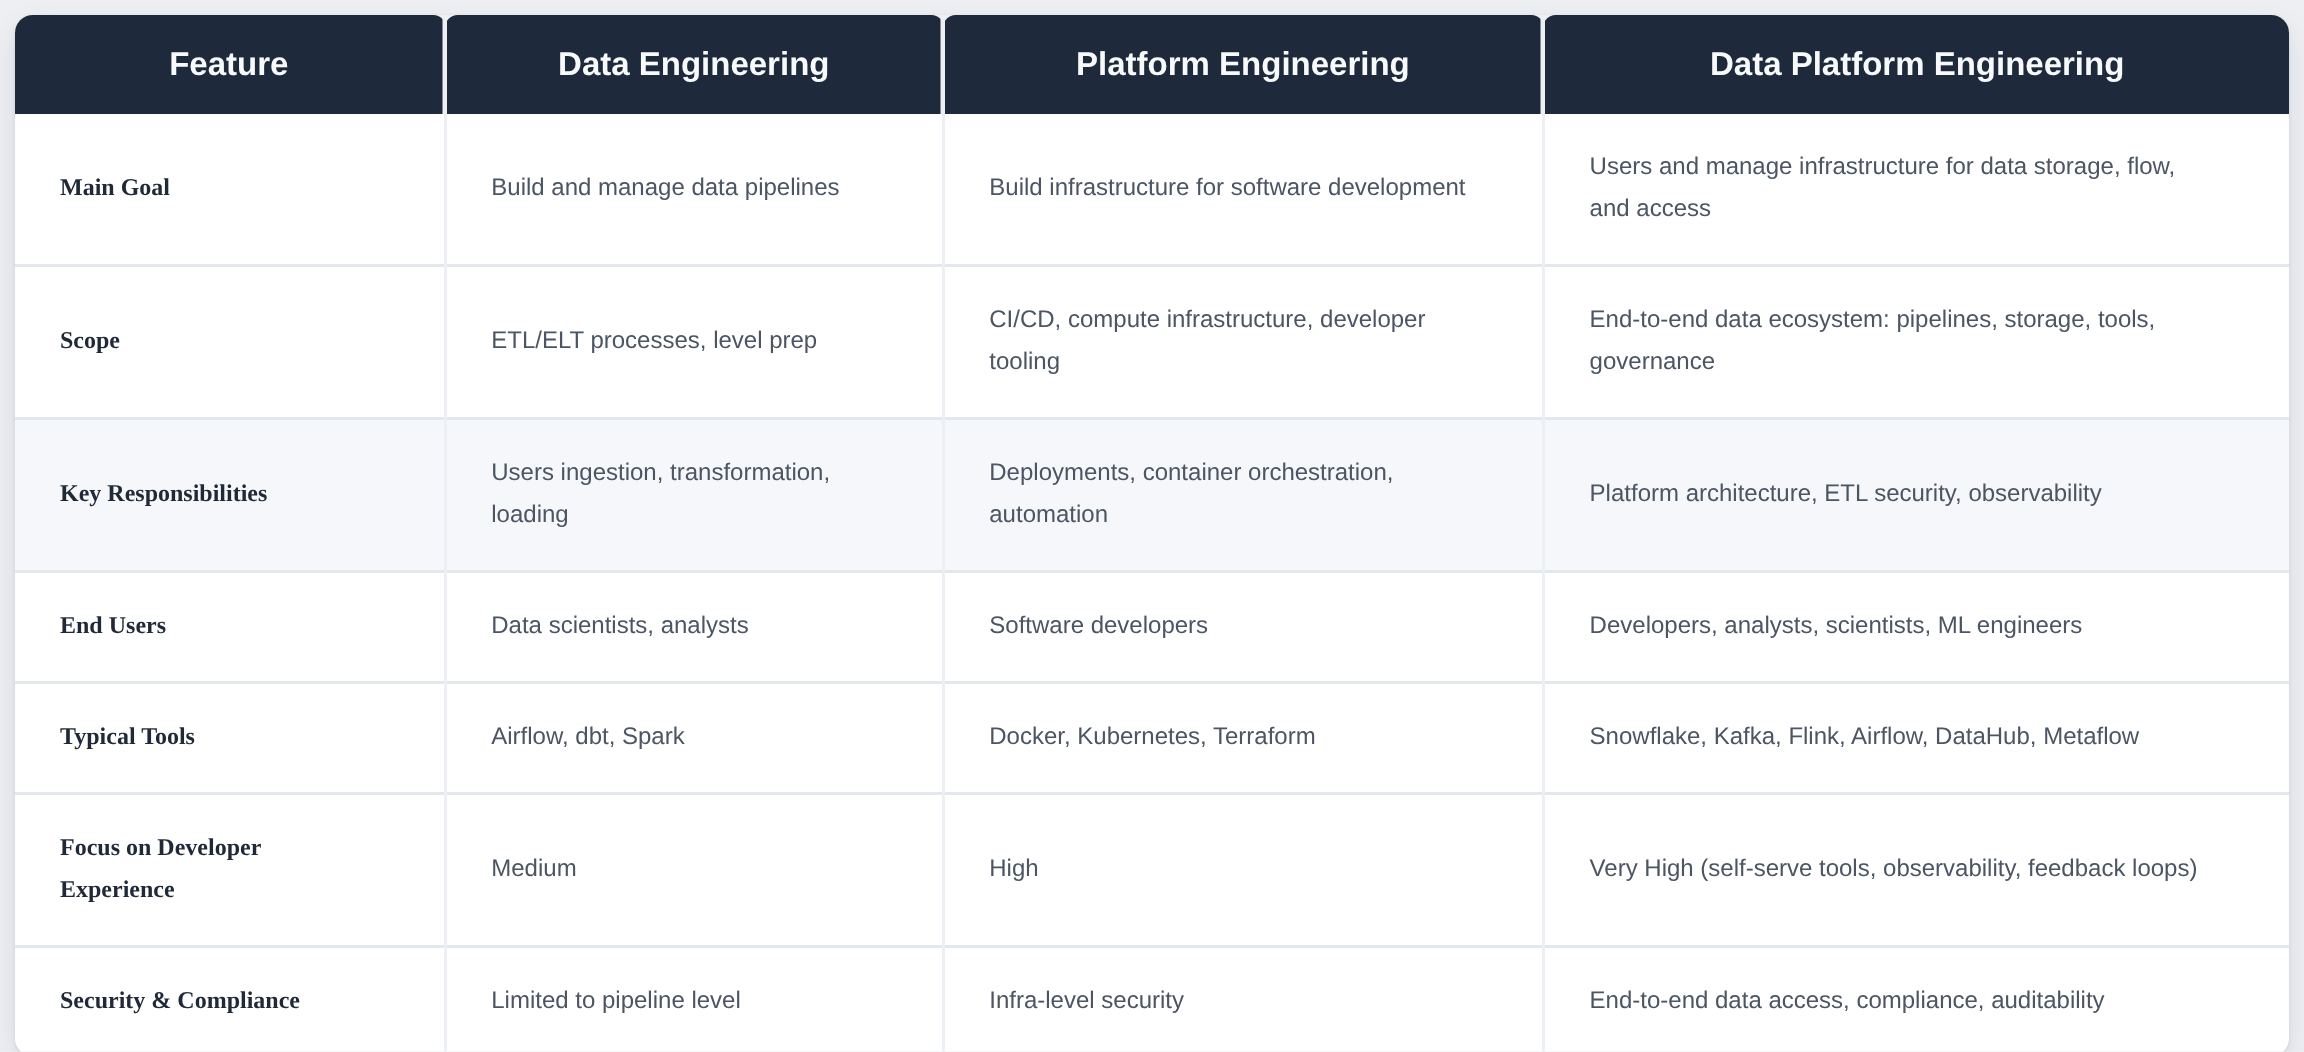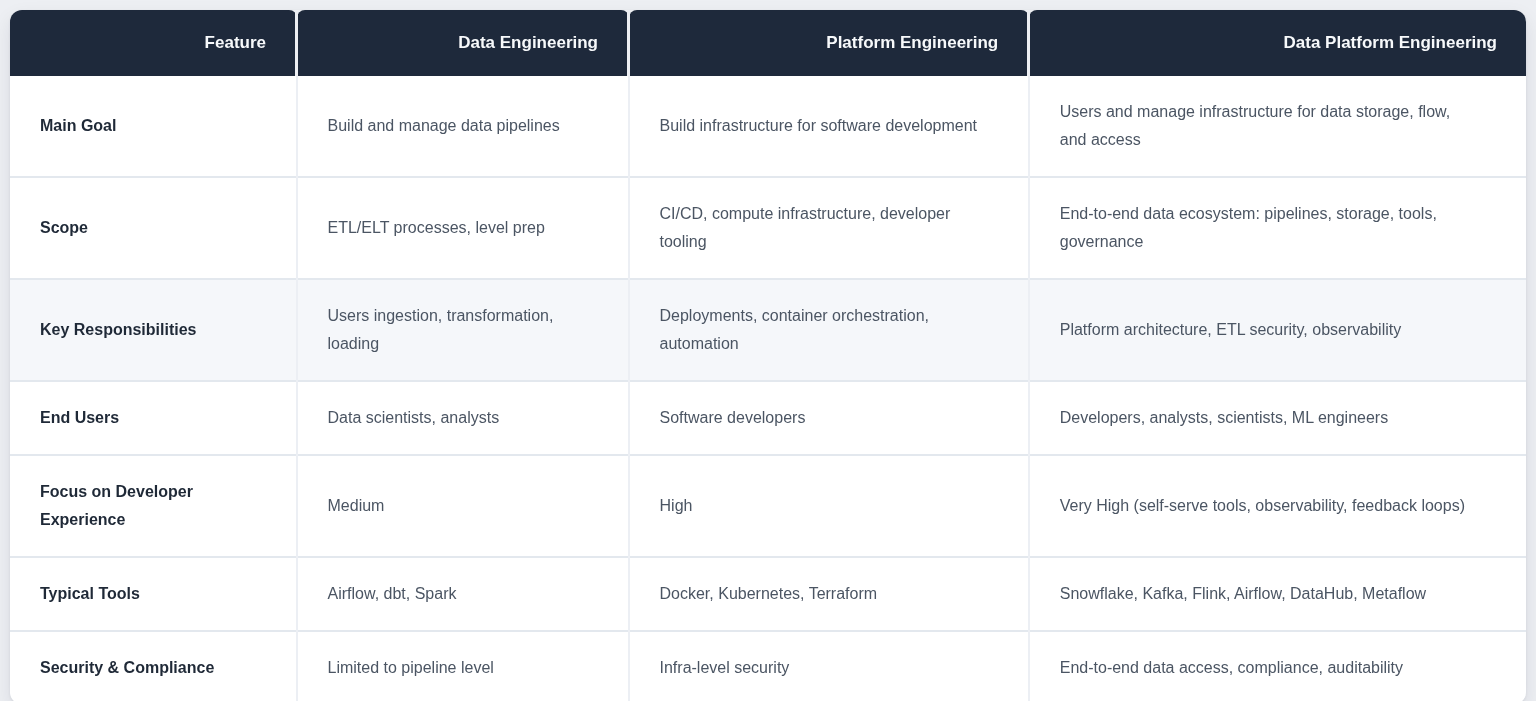--- a/index.html
+++ b/index.html
@@ -35,41 +35,42 @@
     border-collapse: collapse;
     table-layout: fixed;
   }
   col.c1 { width: 18.9%; }
   col.c2 { width: 21.9%; }
   col.c3 { width: 26.4%; }
   col.c4 { width: 32.8%; }
   th {
     background: var(--header-bg);
     color: var(--header-text);
-    text-align: right;
-    font-size: 17px;
+    text-align: center;
+    font-size: 22px;
     font-weight: 700;
-    padding: 19px 29px;
+    padding: 19px 46px;
     line-height: 28px;
     border-radius: 8px 8px 0 0;
   }
   th + th { border-left: 3px solid var(--page-bg); }
   td {
     background: var(--row-bg);
     color: var(--cell-text);
     font-size: 16px;
     line-height: 28px;
     padding: 22px 48px 22px 30px;
     vertical-align: middle;
   }
   tr + tr td { border-top: 2px solid var(--row-border); }
   td + td { border-left: 2px solid var(--col-border); }
   td.feature {
     font-weight: 700;
     color: var(--feature-text);
+    font-family: Liberation Serif, serif;
   }
   tr.highlighted td { background: var(--row-highlight-bg); }
 </style>
 </head>
 <body>
 
 <div class="page">
   <div class="table-card">
     <table>
       <colgroup>
@@ -105,30 +106,30 @@
             <td>Deployments, container orchestration, automation</td>
             <td>Platform architecture, ETL security, observability</td>
           </tr>
           <tr>
             <td class="feature">End Users</td>
             <td>Data scientists, analysts</td>
             <td>Software developers</td>
             <td>Developers, analysts, scientists, ML engineers</td>
           </tr>
           <tr>
+            <td class="feature">Typical Tools</td>
+            <td>Airflow, dbt, Spark</td>
+            <td>Docker, Kubernetes, Terraform</td>
+            <td>Snowflake, Kafka, Flink, Airflow, DataHub, Metaflow</td>
+          </tr>
+          <tr>
             <td class="feature">Focus on Developer Experience</td>
             <td>Medium</td>
             <td>High</td>
             <td>Very High (self-serve tools, observability, feedback loops)</td>
-          </tr>
-          <tr>
-            <td class="feature">Typical Tools</td>
-            <td>Airflow, dbt, Spark</td>
-            <td>Docker, Kubernetes, Terraform</td>
-            <td>Snowflake, Kafka, Flink, Airflow, DataHub, Metaflow</td>
           </tr>
           <tr>
             <td class="feature">Security &amp; Compliance</td>
             <td>Limited to pipeline level</td>
             <td>Infra-level security</td>
             <td>End-to-end data access, compliance, auditability</td>
           </tr>
         </tbody>
     </table>
   </div>

